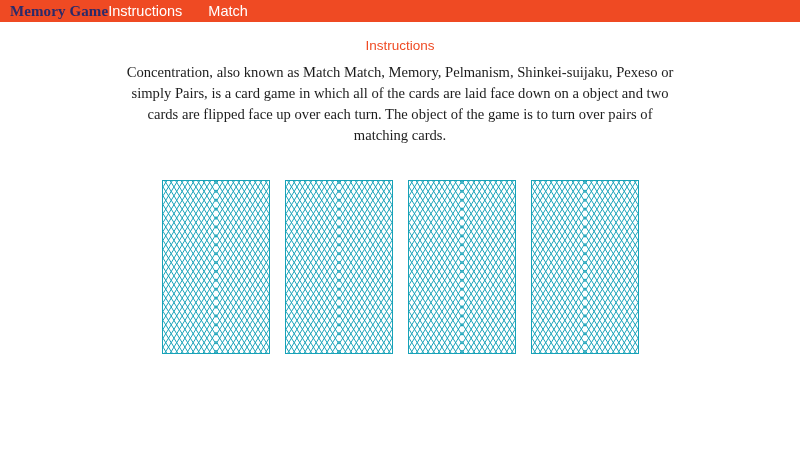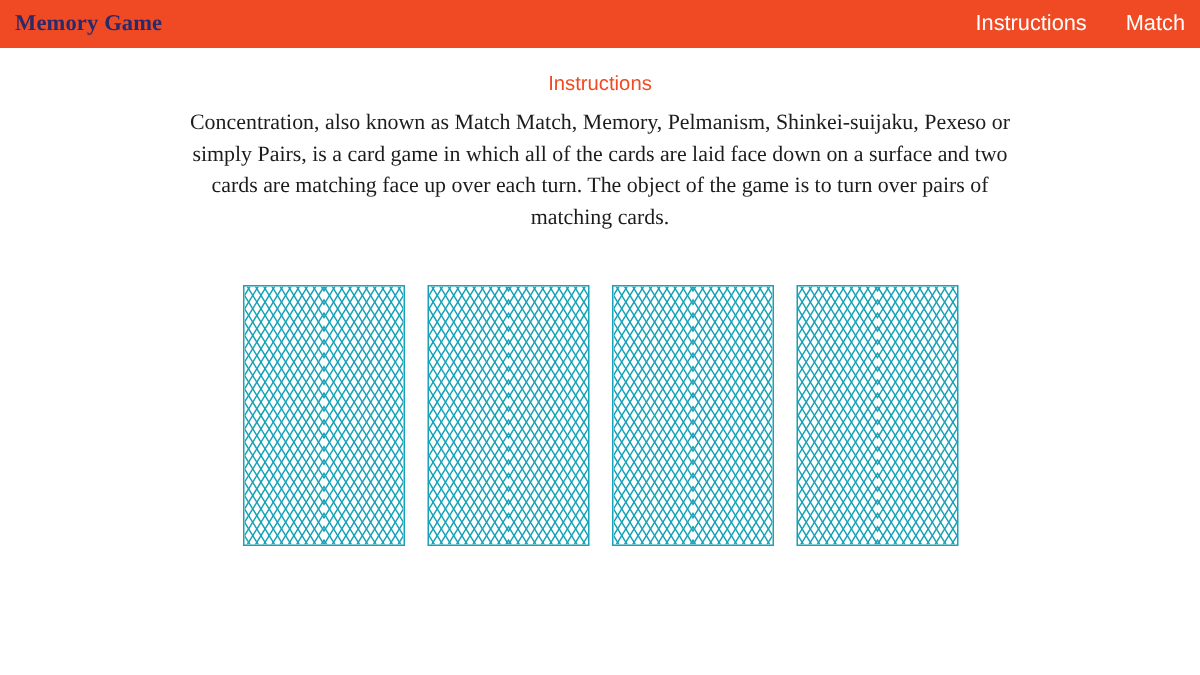--- a/index.html
+++ b/index.html
@@ -9,25 +9,24 @@
   body {
     width: 800px;
     height: 450px;
     background: #ffffff;
     font-family: "Liberation Serif", serif;
     overflow: hidden;
   }
 
   
   .navbar {
-    height: 32px;
+    height: 22px;
     background: #ef4a23;
     display: flex;
     align-items: center;
-    justify-content: space-between;
     padding: 0 10px;
     box-sizing: border-box;
   }
   .brand {
     color: #2a2a6a;
     font-family: "Liberation Serif", serif;
     font-weight: bold;
     font-size: 15px;
     letter-spacing: 0.1px;
   }
@@ -90,21 +89,21 @@
 
 <div class="navbar">
   <div class="brand">Memory Game</div>
   <div class="nav-links">
     <a class="nav-link">Instructions</a>
     <a class="nav-link">Match</a>
   </div>
 </div>
 
 <div class="heading">Instructions</div>
-<div class="intro">Concentration, also known as Match Match, Memory, Pelmanism, Shinkei-suijaku, Pexeso or simply Pairs, is a card game in which all of the cards are laid face down on a surface and two cards are matching face up over each turn. The object of the game is to turn over pairs of matching cards.</div>
+<div class="intro">Concentration, also known as Match Match, Memory, Pelmanism, Shinkei-suijaku, Pexeso or simply Pairs, is a card game in which all of the cards are laid face down on a object and two cards are flipped face up over each turn. The object of the game is to turn over pairs of matching cards.</div>
 
 <div class="card-row">
 
   <div class="card">
     <svg viewBox="0 0 108 174" preserveAspectRatio="none">
       <g class="pattern" stroke="#17a2b8" stroke-width="1" fill="none">
           <polyline points="0,-174 54,-87 108,-174" fill="none" stroke="#17a2b8" stroke-width="1"></polyline>
           <polyline points="0,-165 54,-78 108,-165" fill="none" stroke="#17a2b8" stroke-width="1"></polyline>
           <polyline points="0,-156 54,-69 108,-156" fill="none" stroke="#17a2b8" stroke-width="1"></polyline>
           <polyline points="0,-147 54,-60 108,-147" fill="none" stroke="#17a2b8" stroke-width="1"></polyline>

